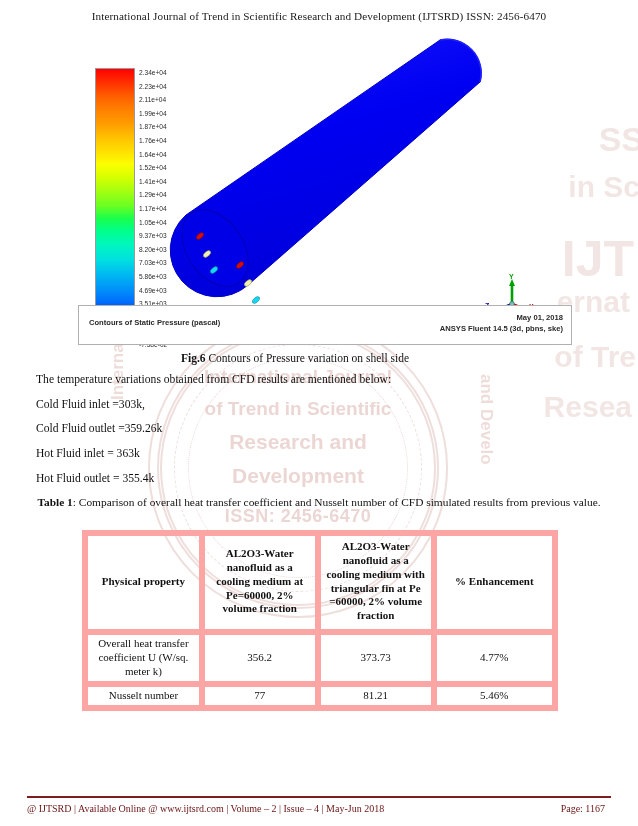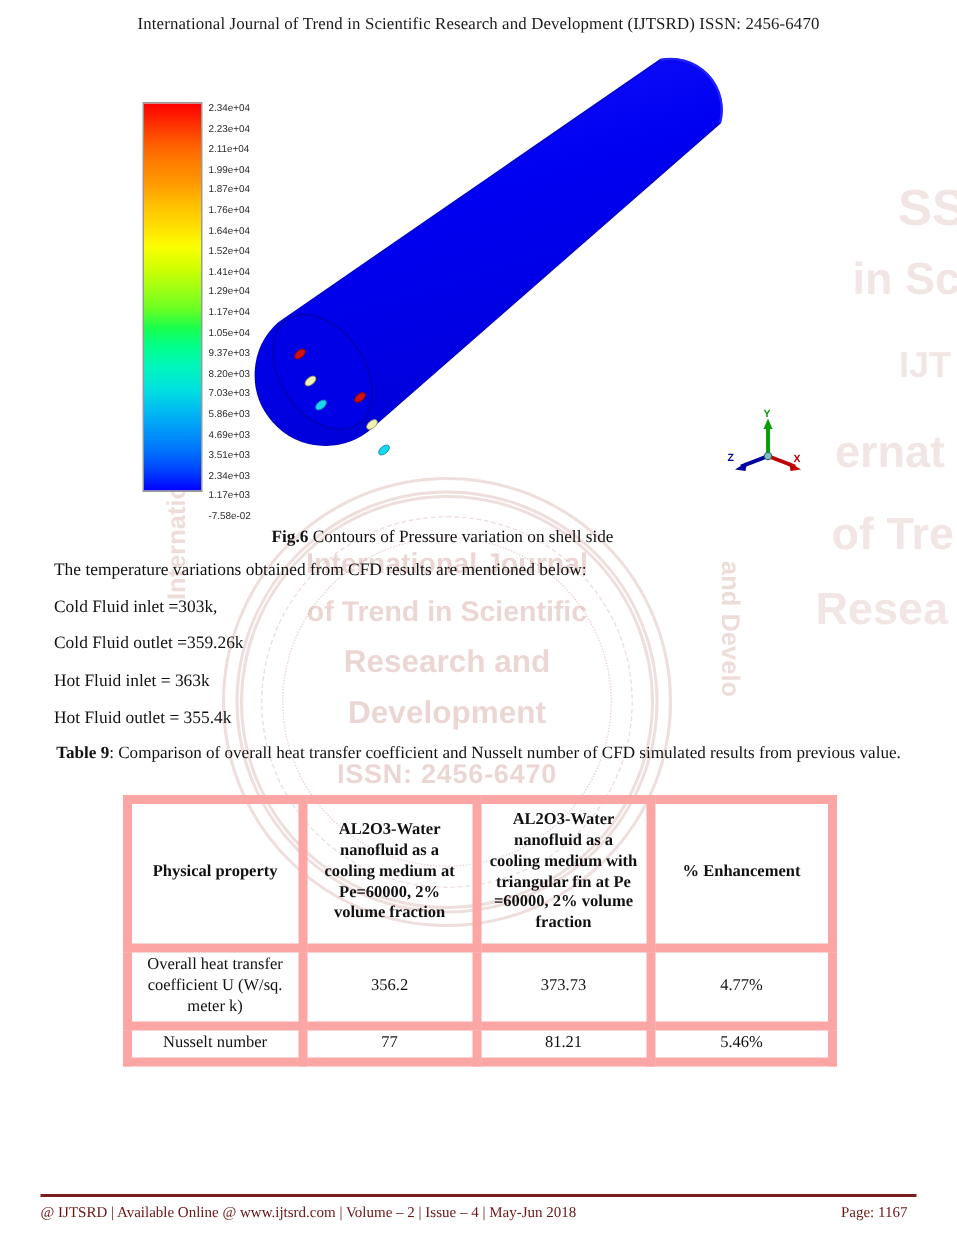--- a/index.html
+++ b/index.html
@@ -66,21 +66,21 @@
     position: absolute;
     font-family: "Liberation Sans", sans-serif;
     font-weight: bold;
     color: rgba(195, 140, 130, 0.22);
     white-space: nowrap;
     z-index: 1;
     pointer-events: none;
   }
   .wm-edge.e1 { right: -6px; top: 120px; font-size: 34px; }
   .wm-edge.e2 { right: -2px; top: 170px; font-size: 30px; }
-  .wm-edge.e3 { right: 4px;  top: 230px; font-size: 24px; }
+  .wm-edge.e3 { right: 4px;  top: 230px; font-size: 50px; }
   .wm-edge.e4 { right: 8px;  top: 285px; font-size: 30px; }
   .wm-edge.e5 { right: 2px;  top: 340px; font-size: 30px; }
   .wm-edge.e6 { right: 6px;  top: 390px; font-size: 30px; }
   .wm-vert {
     position: absolute;
     font-family: "Liberation Sans", sans-serif;
     font-weight: bold;
     font-size: 17px;
     color: rgba(190, 120, 110, 0.26);
     white-space: nowrap;
@@ -361,37 +361,44 @@
       <polygon points="50,41 42,36 43,42" fill="#c00000"></polygon>
       <line x1="28" y1="32" x2="10" y2="39" stroke="#0000a0" stroke-width="2.6"></line>
       <polygon points="6,41 14,36 13,42" fill="#0000a0"></polygon>
       <circle cx="28" cy="32" r="2.4" fill="#7fbfbf" stroke="#336666" stroke-width="0.7"></circle>
     </svg>
     <span class="triad-label y">Y</span>
     <span class="triad-label x">X</span>
     <span class="triad-label z">Z</span>
   </div>
 
+  <div class="fig-caption-box">
+    <div class="fcb-left">Contours of Static Pressure (pascal)</div>
+    <div class="fcb-right">
+      <div>May 01, 2018</div>
+      <div>ANSYS Fluent 14.5 (3d, pbns, ske)</div>
+    </div>
+  </div>
 </div>
 
 <div class="fig-label">
   <b>Fig.6</b>
   <span>Contours of Pressure variation on shell side</span>
 </div>
 
 <div class="body-block">
   <p>The temperature variations obtained from CFD results are mentioned below:</p>
   <p>Cold Fluid inlet =303k,</p>
   <p>Cold Fluid outlet =359.26k</p>
   <p>Hot Fluid inlet =   363k</p>
   <p>Hot Fluid outlet = 355.4k</p>
 </div>
 
 <div class="table-caption">
-  <b>Table 9</b><span>: Comparison of overall heat transfer coefficient and Nusselt number of CFD simulated results from previous value.</span>
+  <b>Table 1</b><span>: Comparison of overall heat transfer coefficient and Nusselt number of CFD simulated results from previous value.</span>
 </div>
 
 <table class="data-table">
   <tbody>
     <tr>
       <td class="head col-a">Physical property</td>
       <td class="head col-b">AL2O3-Water nanofluid as a cooling medium at Pe=60000, 2% volume fraction</td>
       <td class="head col-c">AL2O3-Water nanofluid as a cooling medium with triangular fin at  Pe =60000, 2% volume fraction</td>
       <td class="head col-d">% Enhancement</td>
     </tr>

